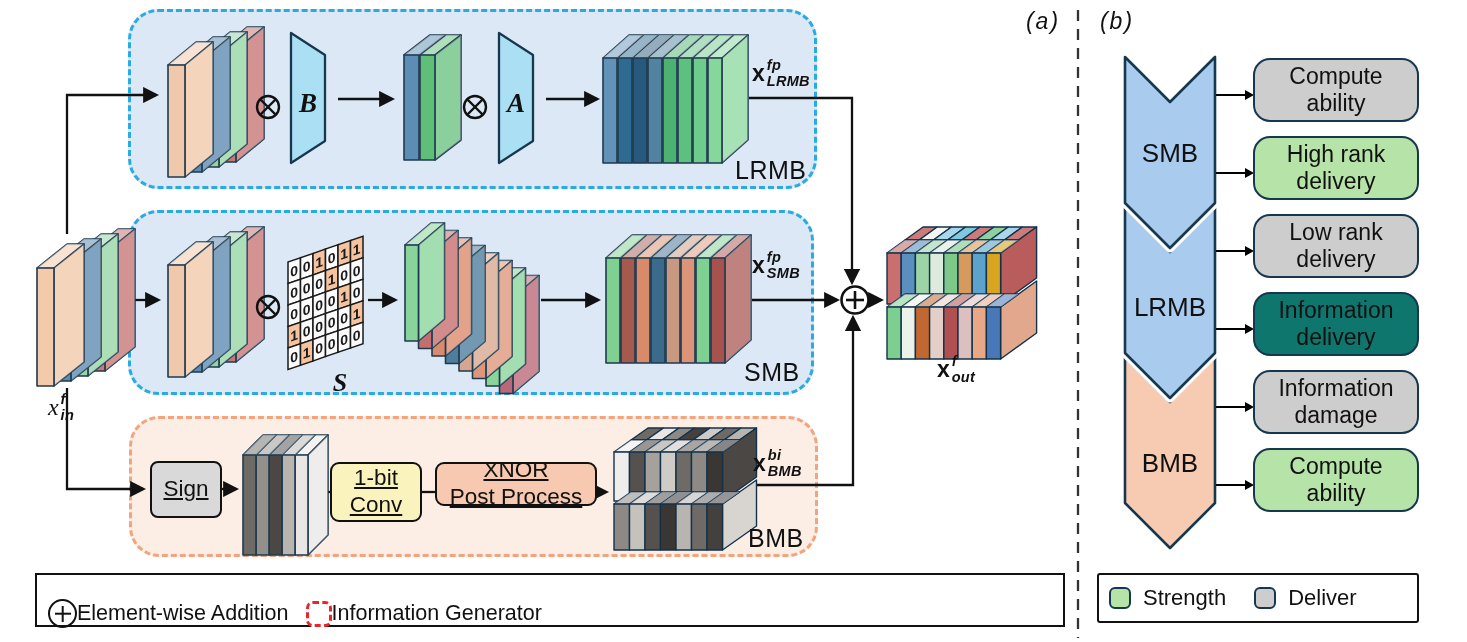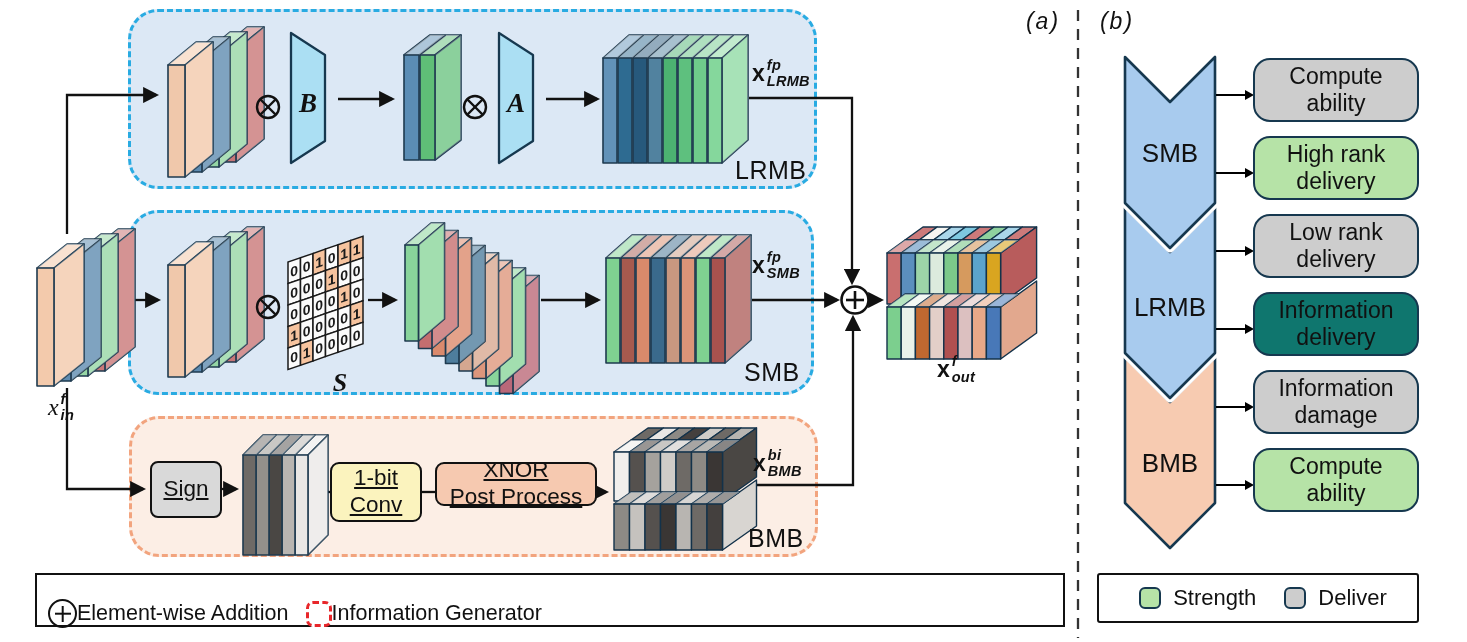--- a/index.html
+++ b/index.html
@@ -38,21 +38,21 @@
   .bbox{position:absolute;left:1253px;width:166px;height:64px;z-index:3;box-sizing:border-box;
     border:2.6px solid #16384F;border-radius:17px;display:flex;align-items:center;justify-content:center;
     text-align:center;font-size:23px;line-height:1.18;}
   .bbox .inner{width:126px;}
   .chevlbl{position:absolute;left:1125px;width:90px;z-index:3;text-align:center;font-size:26px;}
   .barrow{position:absolute;left:1216px;width:30px;height:2.4px;background:#000;z-index:3;}
   .barrow::after{content:"";position:absolute;right:-8px;top:-4.4px;border-left:9px solid #000;
     border-top:5.6px solid transparent;border-bottom:5.6px solid transparent;}
   .legend-b{position:absolute;left:1097px;top:573px;width:322px;height:50px;z-index:3;box-sizing:border-box;
     border:2.6px solid #111;border-radius:3px;background:#fff;display:flex;align-items:center;gap:12px;
-    padding:0 0 0 10px;font-size:22px;justify-content:center;}
+    padding:0 0 0 10px;font-size:22px;}
   .lsq{width:22px;height:22px;box-sizing:border-box;border:2.6px solid #16384F;border-radius:6px;flex:none;}
 </style>
 </head>
 <body>
 
 <div class="canvas">
 
   <div class="block blue" style="left:128px;top:9px;width:689px;height:180px;"></div>
   <div class="block blue" style="left:128px;top:210px;width:686px;height:185px;"></div>
   <div class="block peach" style="left:129px;top:416px;width:689px;height:141px;"></div>

